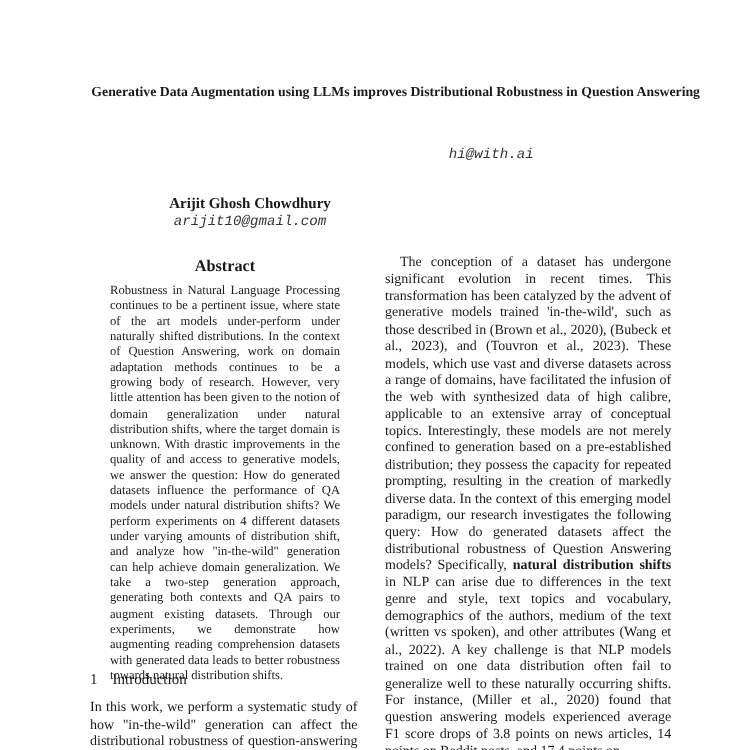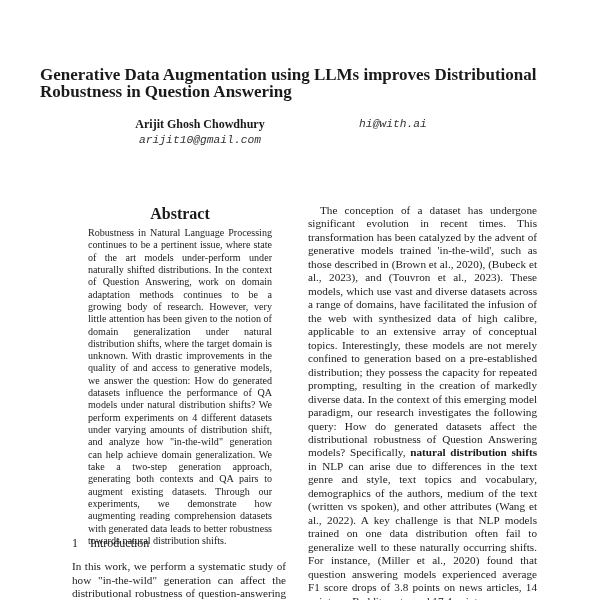--- a/index.html
+++ b/index.html
@@ -1,26 +1,26 @@
 <!DOCTYPE html>
 <html><head>
 <meta charset="utf-8">
 <style>
   html, body { margin:0; padding:0; background:#ffffff; }
   body { width:600px; height:600px; position:relative; overflow:hidden; color:#1a1a1a;
          font-family:"Liberation Serif", "DejaVu Serif", serif; }
-  .title { position:absolute; left:40px; top:66px; width:520px; text-align:left;
-           font-weight:bold; font-size:17px; line-height:17px; }
+  .title { position:absolute; left:40px; top:66px; width:520px; text-align:right;
+           font-weight:bold; font-size:11px; line-height:17px; }
   .author { position:absolute; text-align:center; font-size:12px; line-height:15.5px; }
-  .author .name { font-weight:bold; }
+  .author .name { font-weight:bold;margin-top:38px; }
   .author .mono { font-family:"Liberation Mono", "DejaVu Sans Mono", monospace; font-size:11.3px; color:#333;font-style:italic; }
   .author1 { left:90px; top:117px; width:220px; }
   .author2 { left:328px; top:117px; width:130px; }
   .sup { font-size:7px; vertical-align:super; }
-  .abs-head { position:absolute; left:88px; top:205px; width:184px; text-align:center; font-weight:bold; font-size:16px; }
+  .abs-head { position:absolute; left:88px; top:205px; width:184px; text-align:center; font-weight:bold; font-size:13px; }
   .abs-body { position:absolute; left:88px; top:227px; width:184px; font-size:10.1px; line-height:12.32px; text-align:justify; }
   .sec-head { position:absolute; left:72px; top:536px; font-weight:normal; font-size:12px; }
   .sec-head .num { display:inline-block; width:18px; }
   .intro-left { position:absolute; left:72px; top:560px; width:214px; font-size:11.2px; line-height:13.5px; text-align:justify; }
   .right-col { position:absolute; left:308px; top:204px; width:229px; font-size:11.2px; line-height:13.47px; text-align:justify; }
   .indent { text-indent:12px; }
   p { margin:0; }
 </style>
 </head>
 <body>

